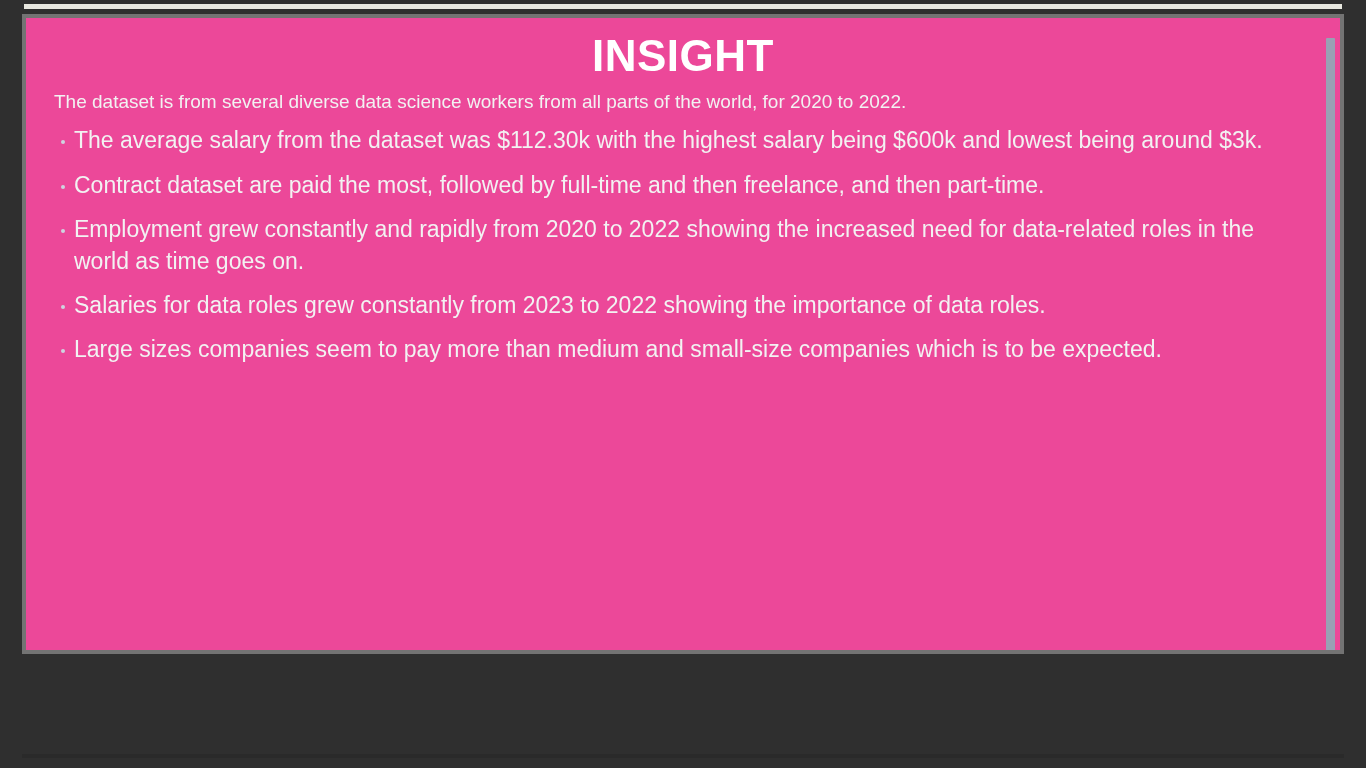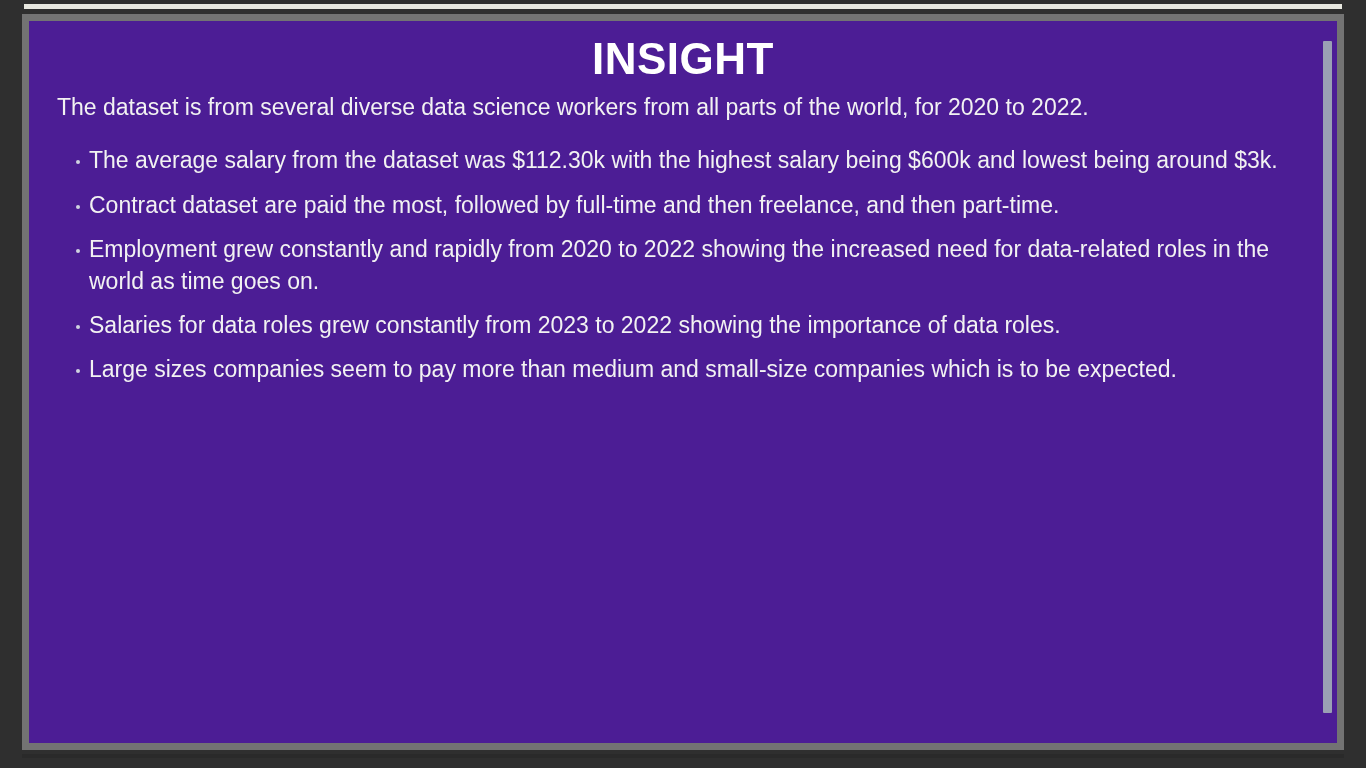--- a/index.html
+++ b/index.html
@@ -30,50 +30,50 @@
     width: 1318px;
     height: 5px;
     background: #e8e8e0;
   }
 
   .slide-body {
     position: absolute;
     left: 22px;
     top: 14px;
     width: 1322px;
-    height: 736px;
-    background: #4c1d95;
+    height: 640px;
+    background: #ec4899;
     box-sizing: border-box;
-    border: 7px solid #737373;
+    border: 4px solid #737373;
     overflow: hidden;
   }
 
   .title {
     width: 100%;
     text-align: center;
     color: #ffffff;
     font-size: 44px;
     font-weight: bold;
     letter-spacing: 0.5px;
     margin-top: 16px;
     line-height: 1.0;
     font-family: "Liberation Sans", sans-serif;
   }
 
   .intro {
     color: #f2f2f2;
-    font-size: 23px;
+    font-size: 19px;
     line-height: 1.28;
     padding: 12px 30px 0 28px;
     box-sizing: border-box;
   }
 
   .bullets {
     list-style: none;
-    margin: 16px;
+    margin: 4px;
     padding: 6px 26px 0 30px;
     box-sizing: border-box;
   }
 
   .bullet {
     position: relative;
     color: #f2f2f2;
     font-size: 23px;
     line-height: 1.40;
     margin-bottom: 12px;

